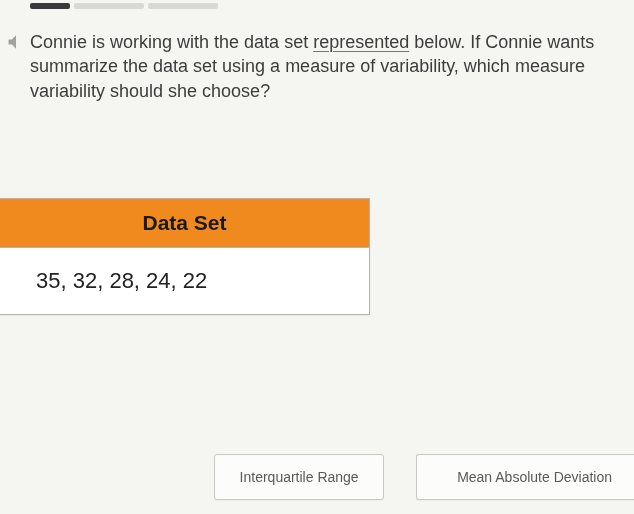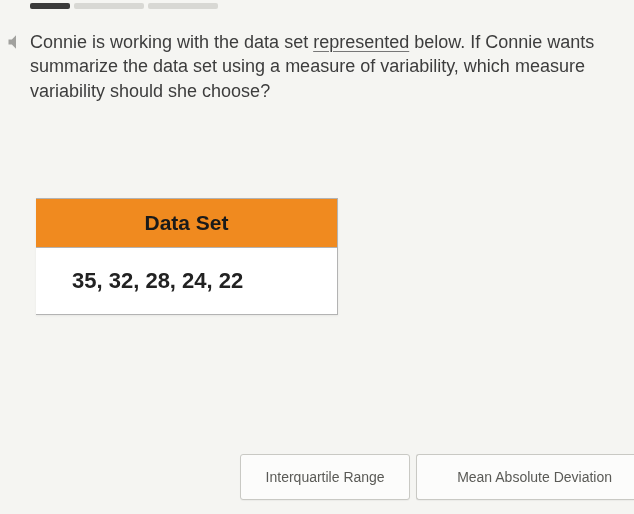--- a/index.html
+++ b/index.html
@@ -61,52 +61,51 @@
       text-decoration: underline;
       text-decoration-color: #777;
       text-underline-offset: 3px;
       text-decoration-thickness: 1px;
     }
 
     .data-table {
       position: absolute;
       top: 198px;
       left: 0;
-      width: 302px;
+      width: 370px;
       border-collapse: collapse;
       box-shadow: 0 1px 2px rgba(0,0,0,0.06);
-      margin-left: 36px;
     }
     .data-table th {
       background: #f08a1f;
       color: #1a1a1a;
       font-size: 21px;
       font-weight: 700;
       padding: 12px 10px;
       border: 1px solid #b3b3b3;
       border-left: none;
       text-align: center;
     }
     .data-table td {
       background: #ffffff;
       font-size: 22px;
-      font-weight: 700;
+      font-weight: 400;
       padding: 20px 10px 20px 36px;
       border: 1px solid #b3b3b3;
       border-left: none;
       text-align: left;
       color: #222;
     }
 
     .answer-row {
       position: absolute;
       bottom: 14px;
       right: 0;
       display: flex;
-      gap: 6px;
+      gap: 32px;
       padding-right: 0;
     }
     .answer-btn {
       background: #fcfcfb;
       border: 1px solid #c9c9c4;
       border-radius: 3px;
       padding: 14px 22px;
       font-size: 14px;
       color: #5a5a56;
       cursor: pointer;

